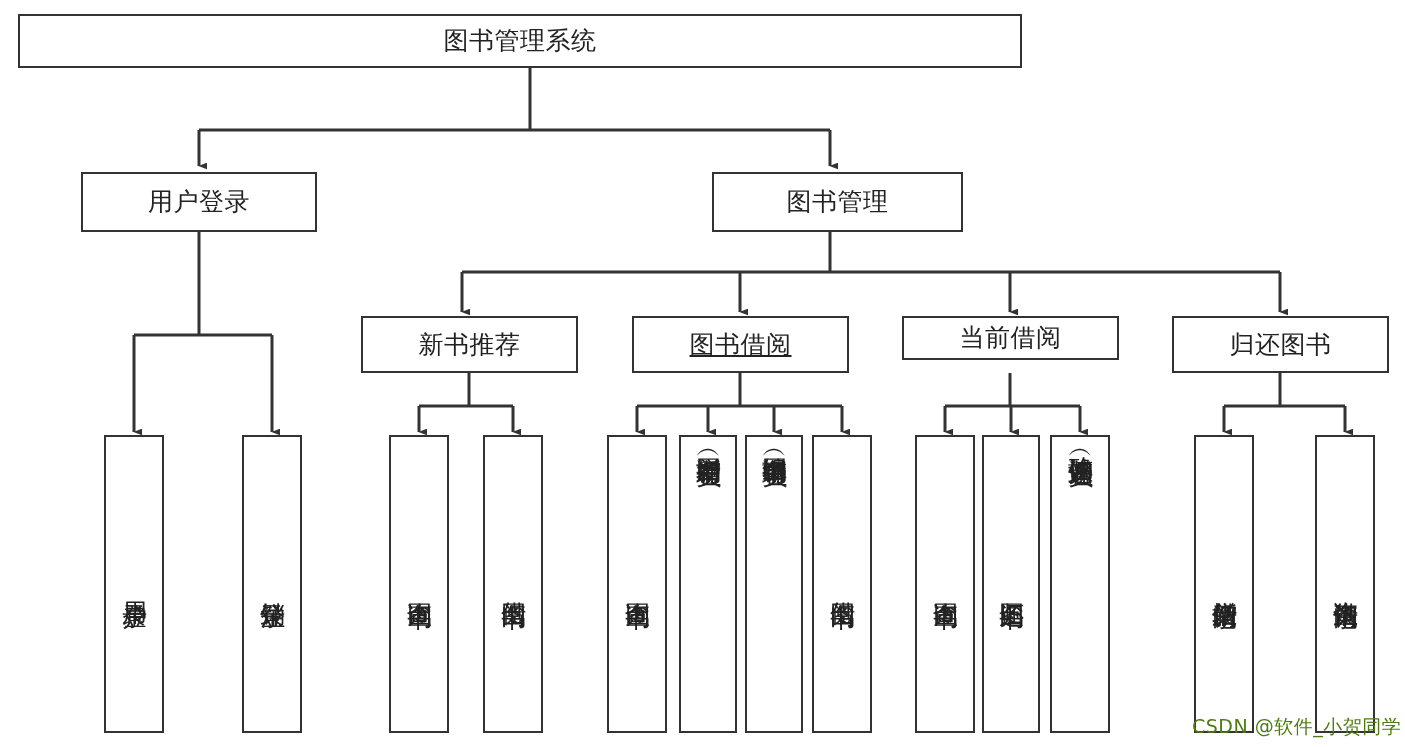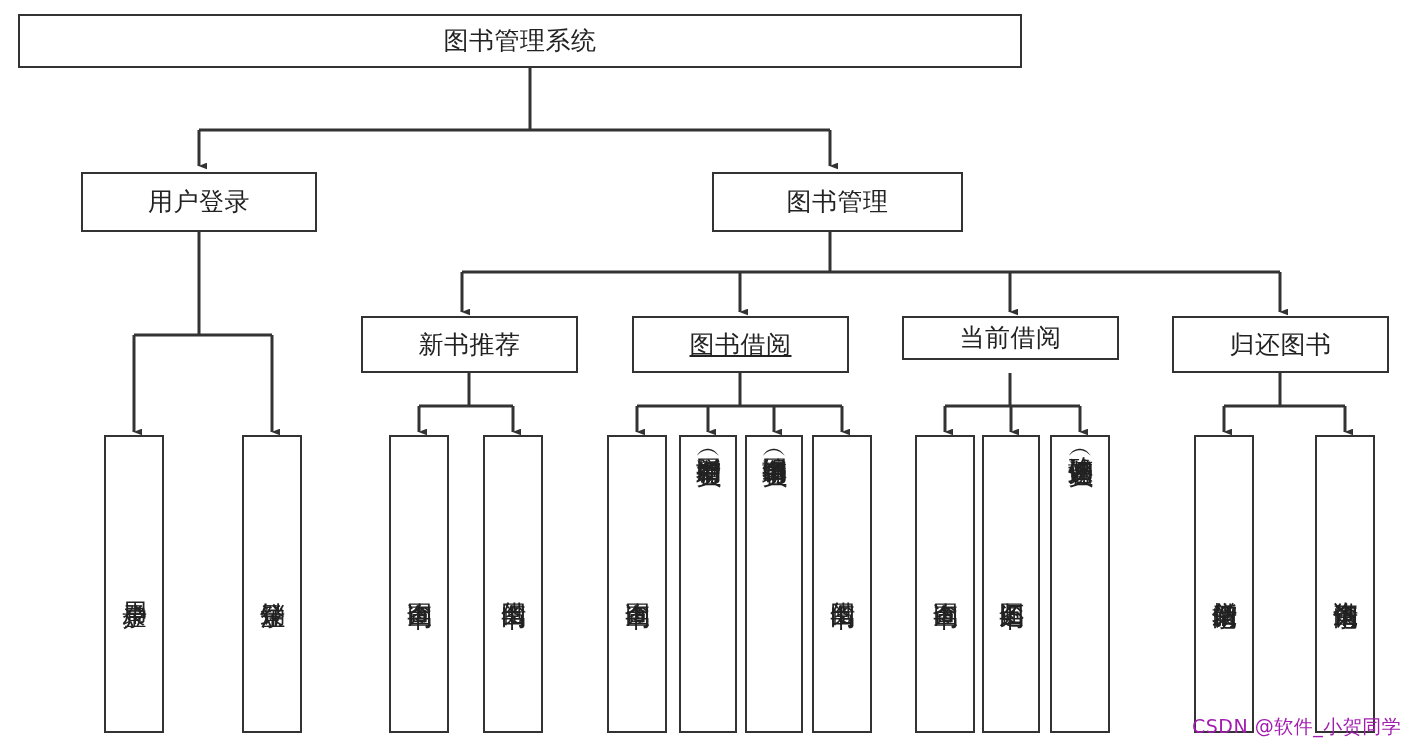--- a/index.html
+++ b/index.html
@@ -65,21 +65,21 @@
     letter-spacing: 1px;
     white-space: nowrap;
     margin: 0 auto;
   }
   .node.vert.mid .node-label {
     align-self: center;
   }
   .watermark {
     position: absolute;
     font-size: 19px;
-    color: #a21caf;
+    color: #4d7c0f;
     letter-spacing: 0.5px;
     white-space: nowrap;
     font-family: "DejaVu Sans", "Liberation Sans", sans-serif;
   }
 </style>
 </head>
 <body>
 
 <div id="diagram-root">
 

